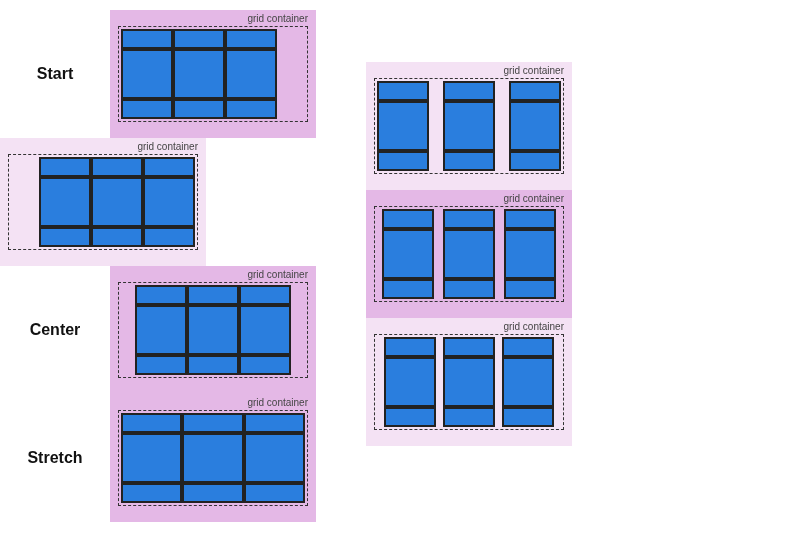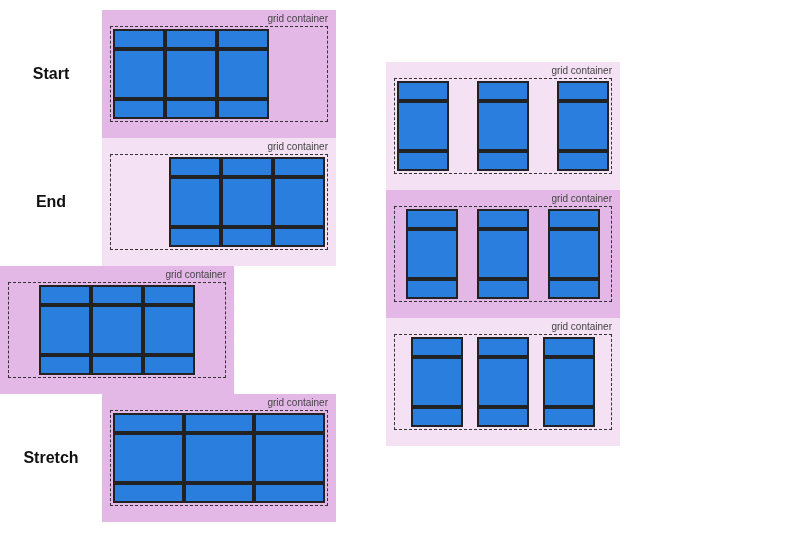--- a/index.html
+++ b/index.html
@@ -21,31 +21,31 @@
     display: flex;
     flex-direction: column;
   }
   .left-column { margin-left: 0; }
   .right-column { margin-top: 52px; margin-left: 0; }
   .row {
     display: flex;
     align-items: center;
   }
   .row-label {
-    width: 102px;
+    width: 110px;
     text-align: center;
     font-weight: 700;
     font-size: 16px;
     color: #111;
   }
   .right-column .row-label { width: 160px; }
   .panel {
     position: relative;
     background: #e4b8e6;
-    width: 234px;
+    width: 206px;
     height: 128px;
     padding: 16px 8px 16px 8px;
     display: flex;
   }
   .panel.faded { background: #f4e2f4; }
   .panel-label {
     position: absolute;
     top: 3px;
     right: 8px;
     font-size: 10px;
@@ -116,21 +116,20 @@
             </div>
             <div class="col c2">
               <div class="cell h1"></div>
               <div class="cell h2"></div>
               <div class="cell h3"></div>
             </div>
           </div>
         </div>
       </div>
       <div class="row">
-        <div class="row-label">End</div>
         <div class="panel faded">
           <div class="panel-label">grid container</div>
           <div class="gc j-end">
             <div class="col c0">
               <div class="cell h1"></div>
               <div class="cell h2"></div>
               <div class="cell h3"></div>
             </div>
             <div class="col c1">
               <div class="cell h1"></div>
@@ -139,20 +138,21 @@
             </div>
             <div class="col c2">
               <div class="cell h1"></div>
               <div class="cell h2"></div>
               <div class="cell h3"></div>
             </div>
           </div>
         </div>
       </div>
       <div class="row">
+        <div class="row-label">Center</div>
         <div class="panel">
           <div class="panel-label">grid container</div>
           <div class="gc j-center">
             <div class="col c0">
               <div class="cell h1"></div>
               <div class="cell h2"></div>
               <div class="cell h3"></div>
             </div>
             <div class="col c1">
               <div class="cell h1"></div>

